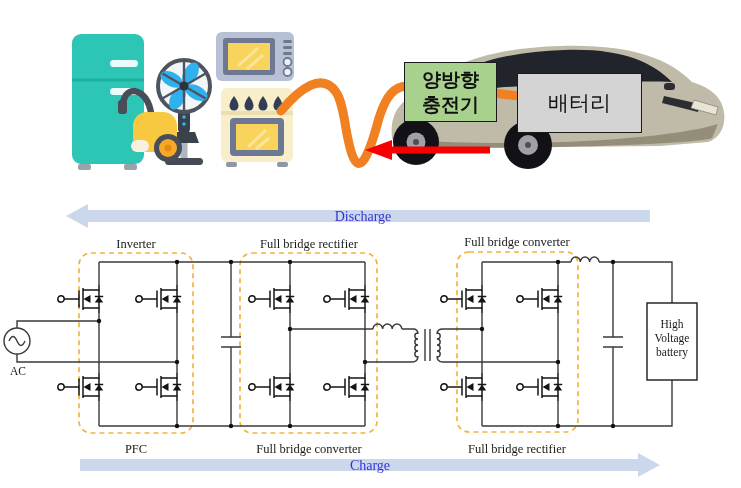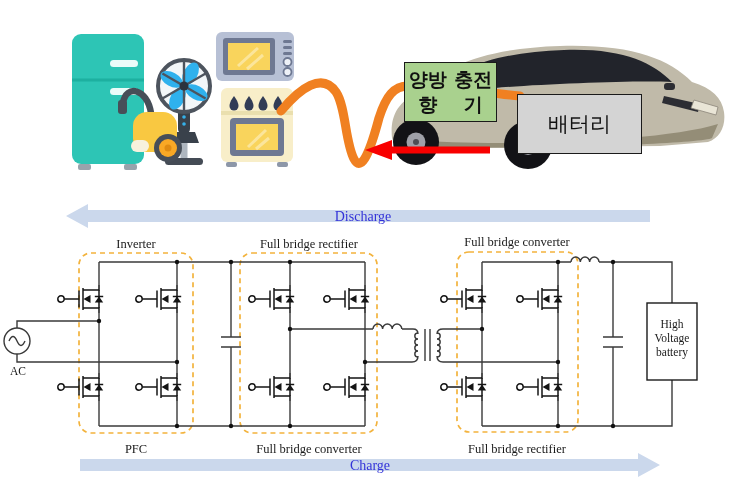--- a/index.html
+++ b/index.html
@@ -1,27 +1,27 @@
 <!DOCTYPE html>
 <html><head>
 <meta charset="utf-8">
 <style>
   html,body{margin:0;padding:0;background:#fff;}
   #stage{position:relative;width:741px;height:488px;background:#ffffff;overflow:hidden;
          font-family:"Liberation Sans","DejaVu Sans",sans-serif;}
   #scene-svg,#circuit-svg{position:absolute;left:0;display:block;}
   #scene-svg{top:0;}
   #circuit-svg{top:198px;}
-  .overlay-box{position:absolute;display:flex;flex-direction:row;align-items:center;
+  .overlay-box{position:absolute;display:flex;flex-direction:column;align-items:center;
                justify-content:center;text-align:center;box-sizing:border-box;
                border:1.6px solid #1a1a1a;color:#111;}
   #charger-box{left:404px;top:62px;width:93px;height:60px;background:#a9d18e;
                font-size:19px;font-weight:600;line-height:1.32;}
   #battery-box{left:517px;top:73px;width:125px;height:60px;background:#d4d4d4;
-               font-size:21px;font-weight:500;margin-top:21px;}
+               font-size:21px;font-weight:500;}
   #power-use{position:absolute;left:366px;top:163px;width:124px;text-align:center;
              color:#fa0404;font-size:19px;font-weight:700;}
   .wire{stroke:#3a3a3a;stroke-width:1.4;fill:none;}
   .mosstroke{stroke:#141414;stroke-width:1.5;fill:none;}
   .dot{fill:#111;}
   .dash-box{fill:none;stroke:#f3b33d;stroke-width:1.7;stroke-dasharray:5 4;}
   .clabel{font-family:"Liberation Serif","DejaVu Serif",serif;font-size:12.5px;fill:#1a1a1a;
           text-anchor:middle;}
   .alabel{font-family:"Liberation Serif","DejaVu Serif",serif;font-size:14px;fill:#3232d8;
           text-anchor:middle;}

